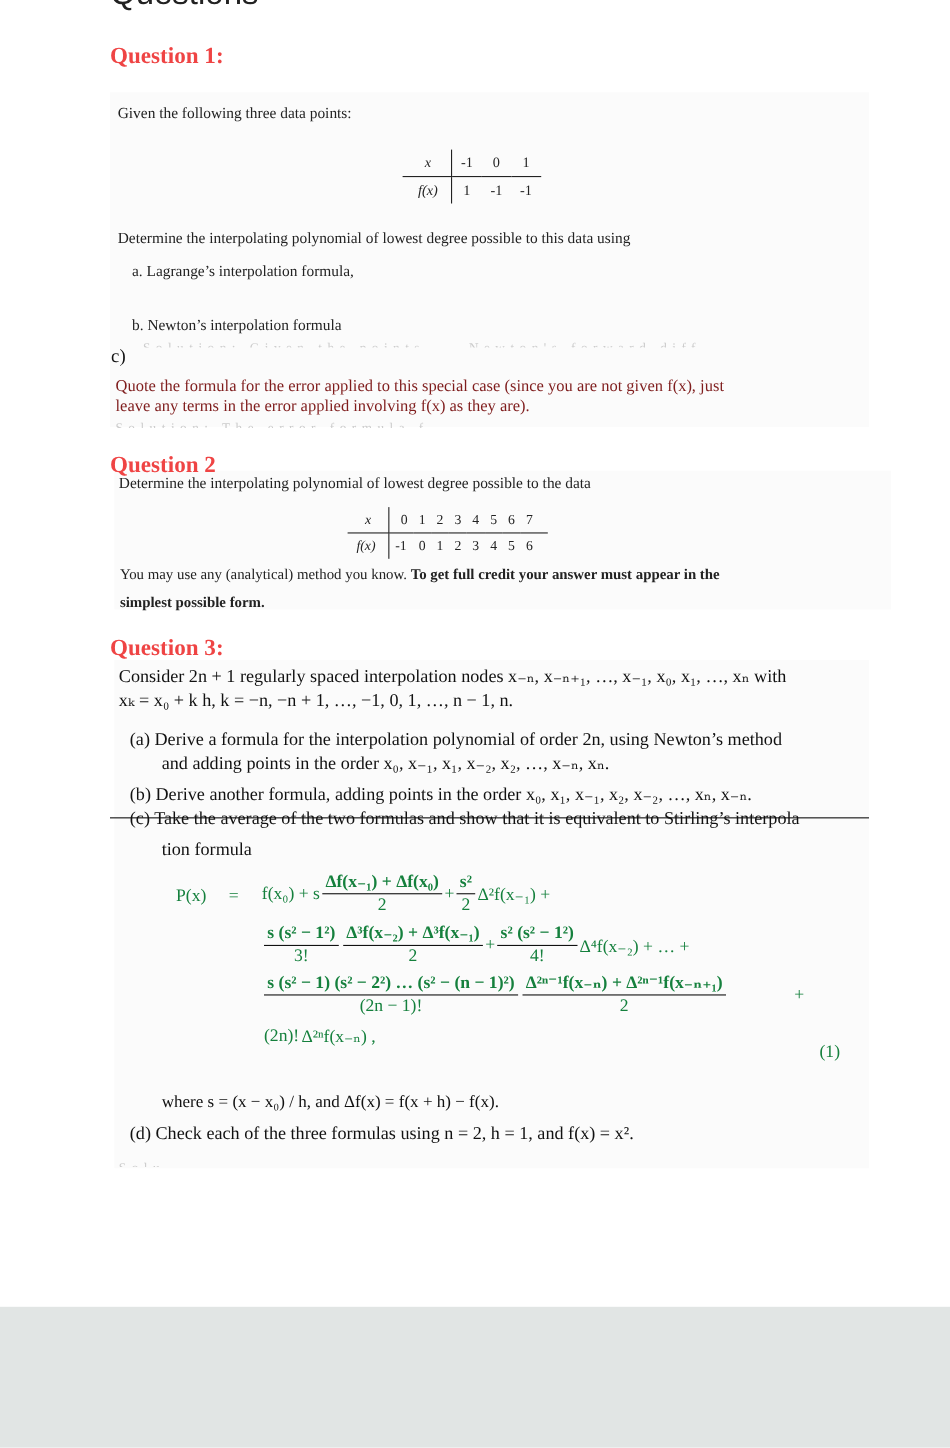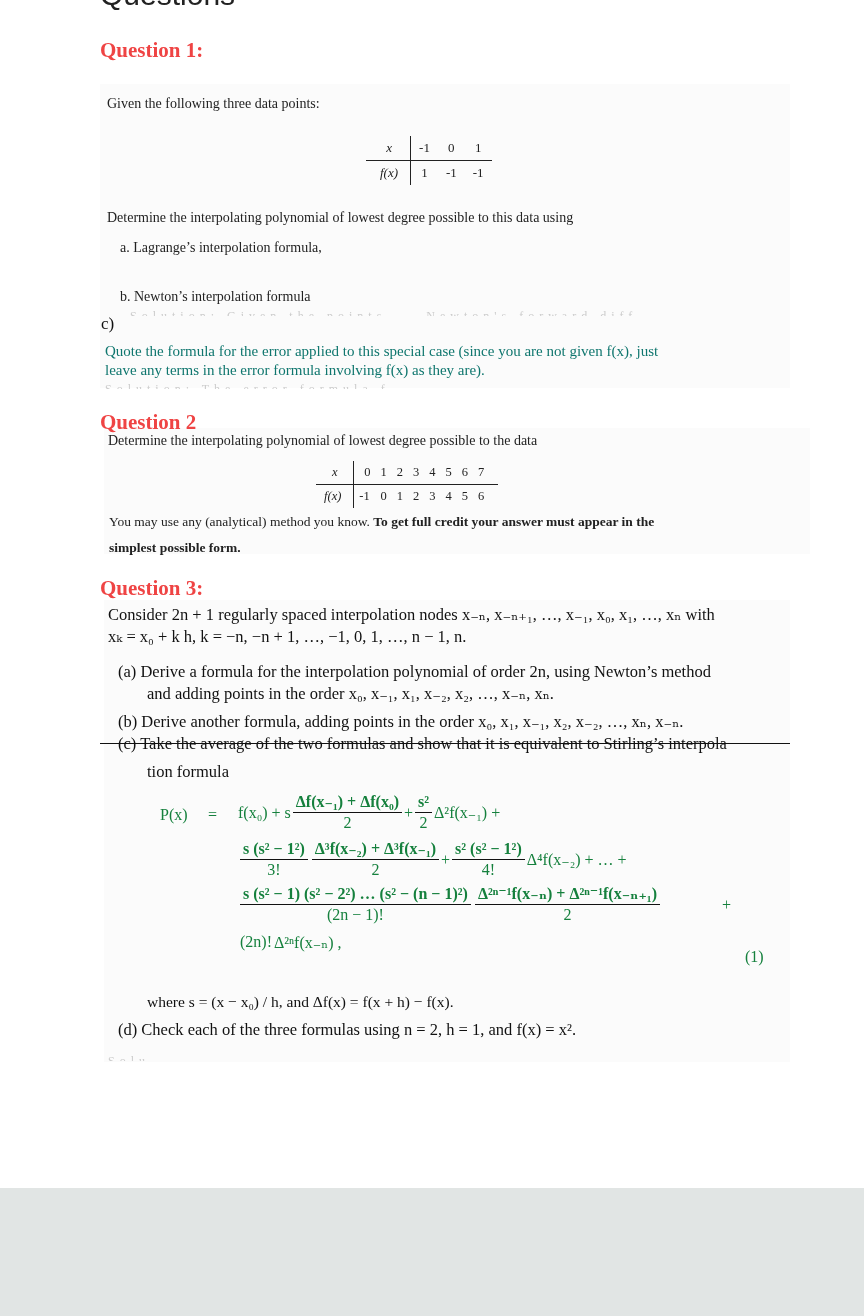--- a/index.html
+++ b/index.html
@@ -3,21 +3,21 @@
 <meta charset="utf-8">
 <style>
   html, body { margin:0; padding:0; }
   body { width:864px; height:1316px; background:#ffffff; position:relative; overflow:hidden;
          font-family:"Liberation Serif", "DejaVu Serif", serif; color:#111; }
   .abs { position:absolute; }
   .heading-top { left:100px; top:-22px; font-family:"Liberation Sans", sans-serif; font-size:30px; color:#222; }
   .qtitle { font-family:"Liberation Serif", serif; font-weight:bold; font-size:21px; color:#ef4444; }
   .box { background:#fbfbfb; position:absolute; }
   .p { font-size:14px; color:#222; line-height:19px; }
-  .p2 { font-size:15.5px; color:#0f766e; line-height:22px; }
+  .p2 { font-size:15.5px; color:#7f1d1d; line-height:22px; }
   .serif-m { font-size:16.5px; line-height:22px; color:#111; }
   table.dt { border-collapse:collapse; font-size:13px; color:#222; }
   table.dt td { padding:4px 8px; text-align:center; }
   table.dt td.lbl { font-style:italic; border-right:1.5px solid #222; padding-right:12px; padding-left:14px; }
   table.dt tr.r1 td { border-bottom:1.5px solid #222; }
   .faded { color:#ccc; font-size:12px; letter-spacing:5px; overflow:hidden; white-space:nowrap; height:7px; }
   .frac { display:inline-flex; flex-direction:column; align-items:center; vertical-align:middle; margin:0 2px; }
   .frac .num { border-bottom:1.2px solid #111; padding:0 3px; line-height:20px;font-weight:bold; }
   .frac .den { line-height:20px; }
   .eqrow { position:absolute; font-size:16px; white-space:nowrap; color:#15803d; }
@@ -51,21 +51,21 @@
 </tbody>
   </table>
 
 <div class="abs p" style="left:107px; top:208px;">Determine the interpolating polynomial of lowest degree possible to this data using</div>
 <div class="abs p" style="left:120px; top:238px;">a. Lagrange’s interpolation formula,</div>
 <div class="abs p" style="left:120px; top:287px;">b. Newton’s interpolation formula</div>
 <div class="abs faded" style="left:130px; top:309px; width:640px;">Solution: Given the points ... Newton's forward diff</div>
 
 <div class="abs" style="left:101px; top:314px; font-size:17px; color:#111;">c)</div>
 <div class="abs p2" style="left:105px; top:340px; font-size:15px;">Quote the formula for the error applied to this special case (since you are not given f(x), just</div>
-<div class="abs p2" style="left:105px; top:359px; font-size:15px;">leave any terms in the error formula involving f(x) as they are).</div>
+<div class="abs p2" style="left:105px; top:359px; font-size:15px;">leave any terms in the error applied involving f(x) as they are).</div>
 <div class="abs faded" style="left:105px; top:382px; width:280px;">Solution: The error formula for this data ...</div>
 
 <div class="box" style="left:104px; top:428px; width:706px; height:126px;"></div>
 <div class="abs qtitle" style="left:100px; top:410px;">Question 2</div>
 <div class="abs p" style="left:108px; top:431px;">Determine the interpolating polynomial of lowest degree possible to the data</div>
 
 <table class="abs dt" style="left:316px; top:461px; font-size:12.5px;">
   <tbody>
       <tr class="r1">
     <td class="lbl" style="padding-left:12px;">x</td>

